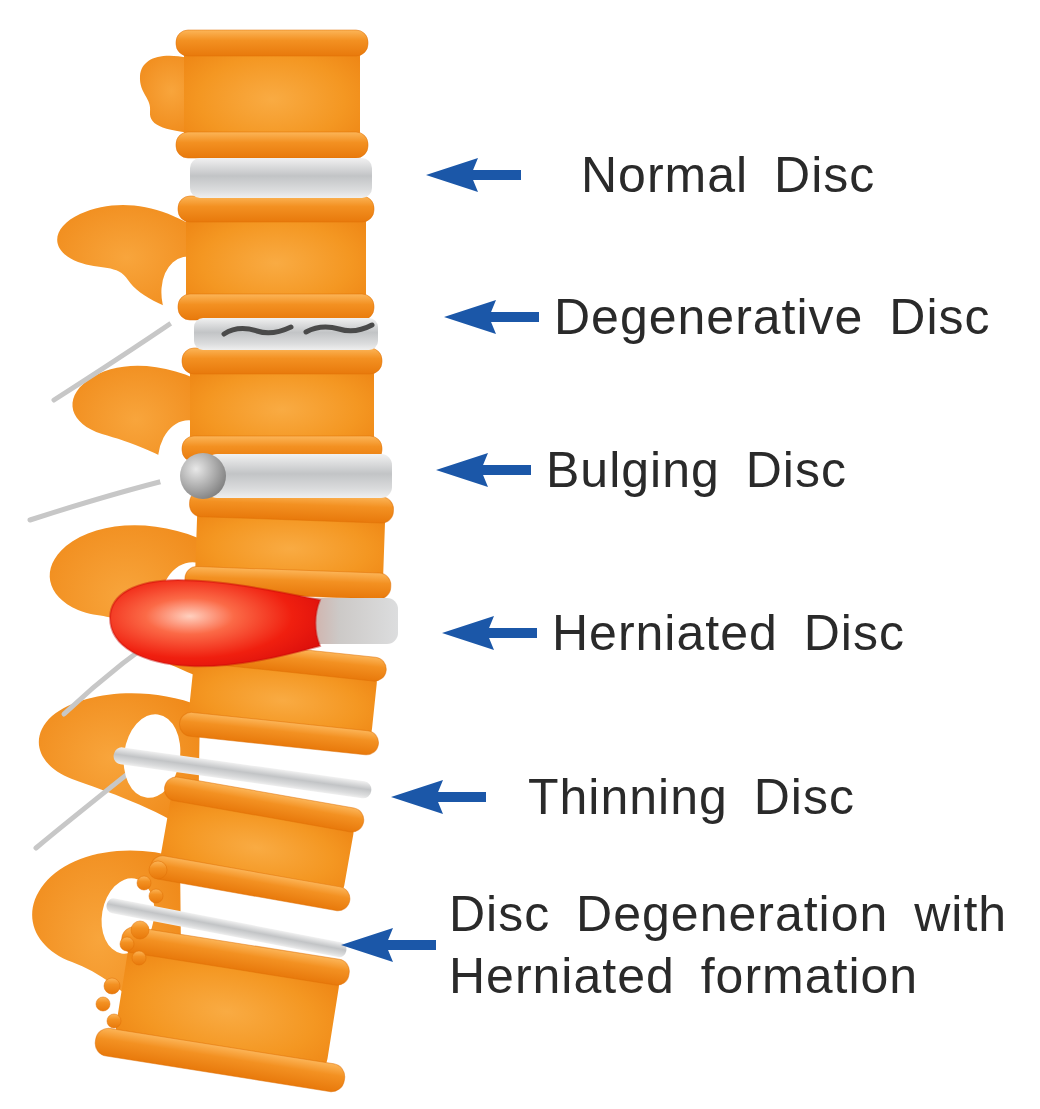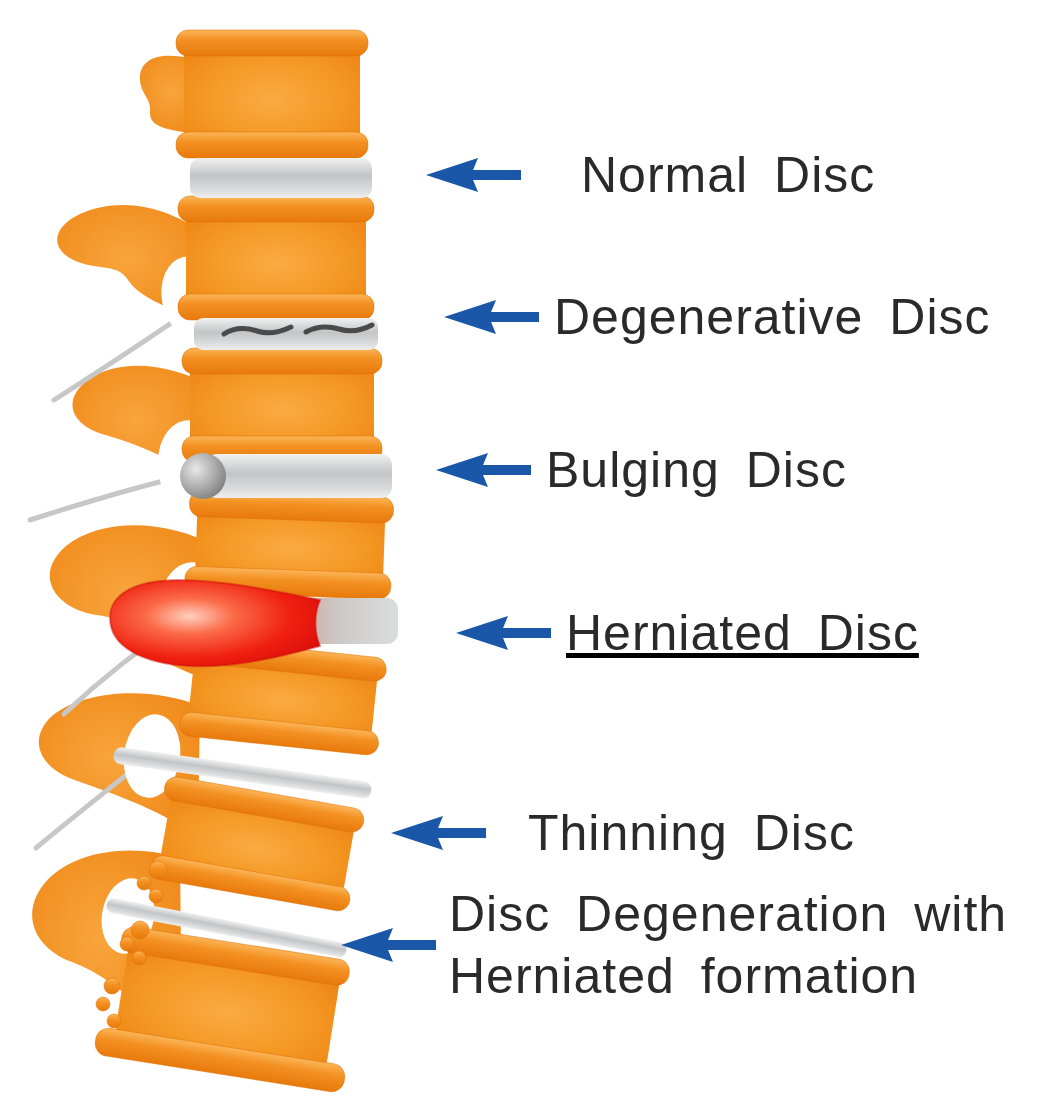--- a/index.html
+++ b/index.html
@@ -25,22 +25,22 @@
     letter-spacing:1px;
     word-spacing:11px;
     line-height:62px;
     margin-left:15px;
   }
   .anno-row.row5 .anno-label{margin-left:42px;}
   .anno-row.row6 .anno-label{margin-left:13px;}
   .row1{left:426px;top:140px;height:70px;gap:45px;}
   .row2{left:444px;top:282px;height:70px;}
   .row3{left:436px;top:435px;height:70px;}
-  .row4{left:456px;top:598px;height:70px;text-decoration:underline;}
-  .row5{left:391px;top:798px;height:70px;}
+  .row4{left:442px;top:598px;height:70px;}
+  .row5{left:391px;top:762px;height:70px;}
   .row6{left:341px;top:882px;height:126px;}
 </style>
 </head>
 <body>
 
 <div class="canvas">
 
   <svg class="spine-svg" width="1040" height="1109" viewBox="0 0 1040 1109" aria-hidden="true">
     <defs>
       <radialGradient id="gBody" cx="50%" cy="55%" r="75%">

